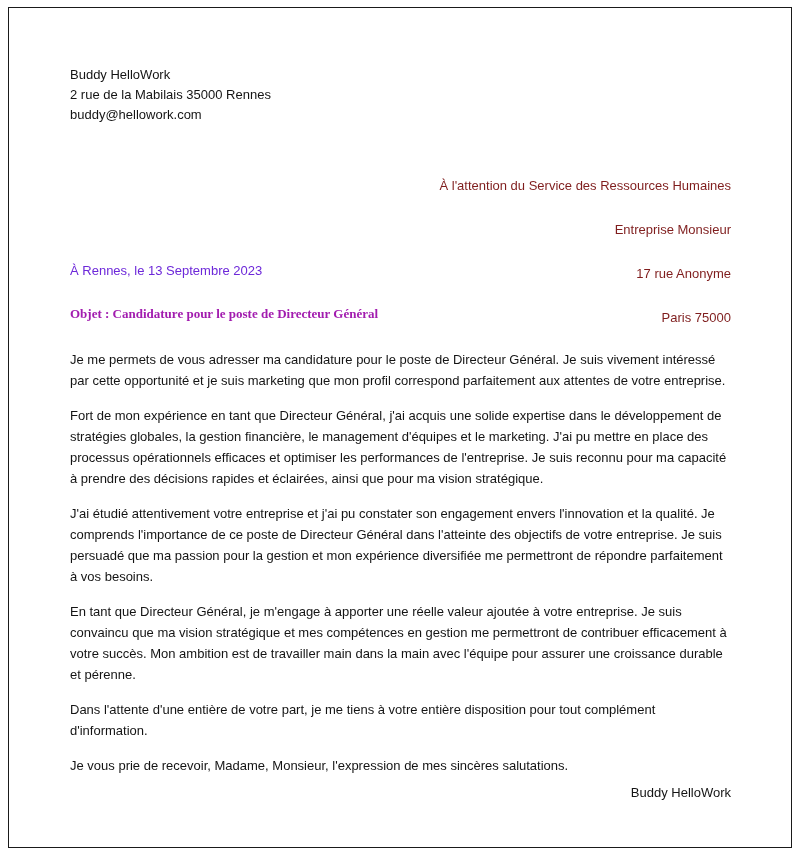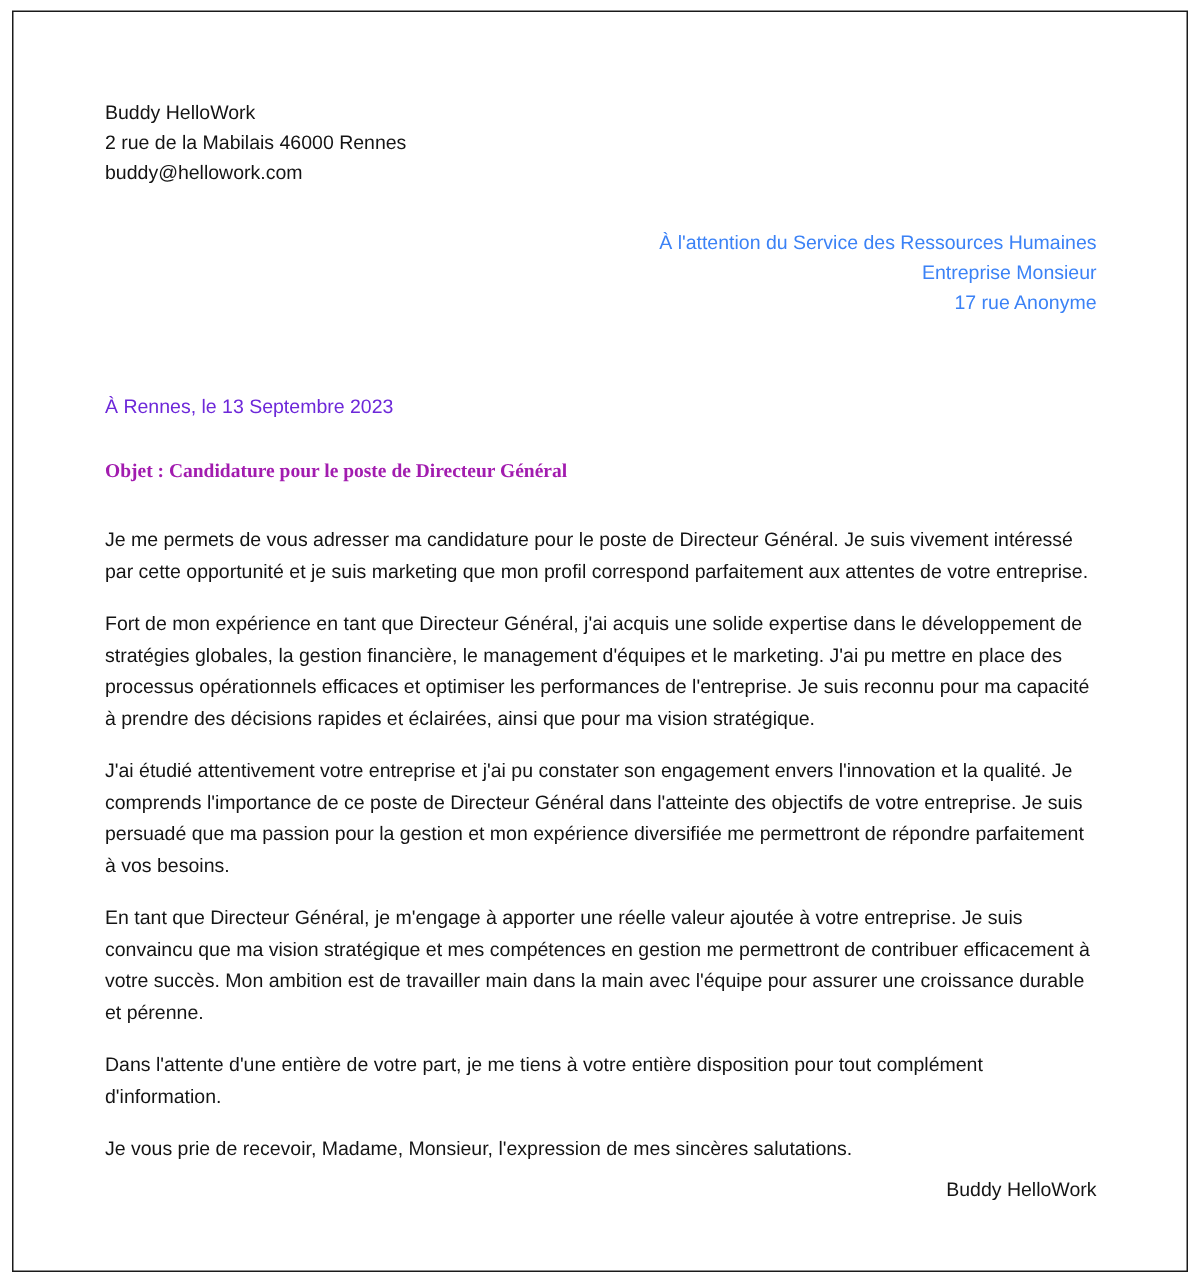--- a/index.html
+++ b/index.html
@@ -53,22 +53,23 @@
   .recipient {
     position: absolute;
     top: 144px;
     left: 0;
     width: 100%;
     text-align: right;
   }
   .recipient .line {
     font-size: 13px;
     line-height: 20px;
-    color: #3b82f6;
+    color: #7f1d1d;
     white-space: nowrap;
+    margin-top: 24px;
   }
 
   
   .date-line {
     position: absolute;
     top: 253px;
     left: 0;
     font-size: 13px;
     line-height: 20px;
     color: #6d28d9;
@@ -119,28 +120,29 @@
   }
 </style>
 </head>
 <body>
 
 <div class="page">
   <div class="content">
 
     <div class="sender">
       <div class="line">Buddy HelloWork</div>
-      <div class="line">2 rue de la Mabilais 46000 Rennes</div>
+      <div class="line">2 rue de la Mabilais 35000 Rennes</div>
       <div class="line">buddy@hellowork.com</div>
     </div>
 
     <div class="recipient">
       <div class="line">À l'attention du Service des Ressources Humaines</div>
       <div class="line">Entreprise Monsieur</div>
       <div class="line">17 rue Anonyme</div>
+      <div class="line">Paris 75000</div>
     </div>
 
     <div class="date-line">À Rennes, le 13 Septembre 2023</div>
 
     <div class="subject-line">Objet : Candidature pour le poste de Directeur Général</div>
 
     <div class="body-block">
       <p>Je me permets de vous adresser ma candidature pour le poste de Directeur Général. Je suis vivement intéressé par cette opportunité et je suis marketing que mon profil correspond parfaitement aux attentes de votre entreprise.</p>
       <p>Fort de mon expérience en tant que Directeur Général, j'ai acquis une solide expertise dans le développement de stratégies globales, la gestion financière, le management d'équipes et le marketing. J'ai pu mettre en place des processus opérationnels efficaces et optimiser les performances de l'entreprise. Je suis reconnu pour ma capacité à prendre des décisions rapides et éclairées, ainsi que pour ma vision stratégique.</p>
       <p>J'ai étudié attentivement votre entreprise et j'ai pu constater son engagement envers l'innovation et la qualité. Je comprends l'importance de ce poste de Directeur Général dans l'atteinte des objectifs de votre entreprise. Je suis persuadé que ma passion pour la gestion et mon expérience diversifiée me permettront de répondre parfaitement à vos besoins.</p>

